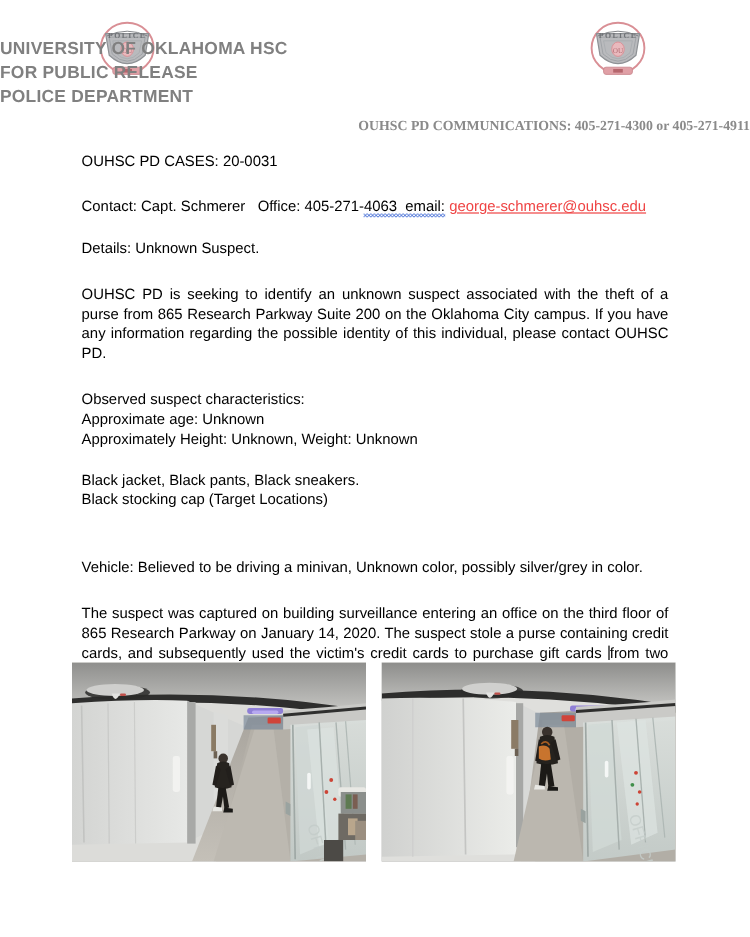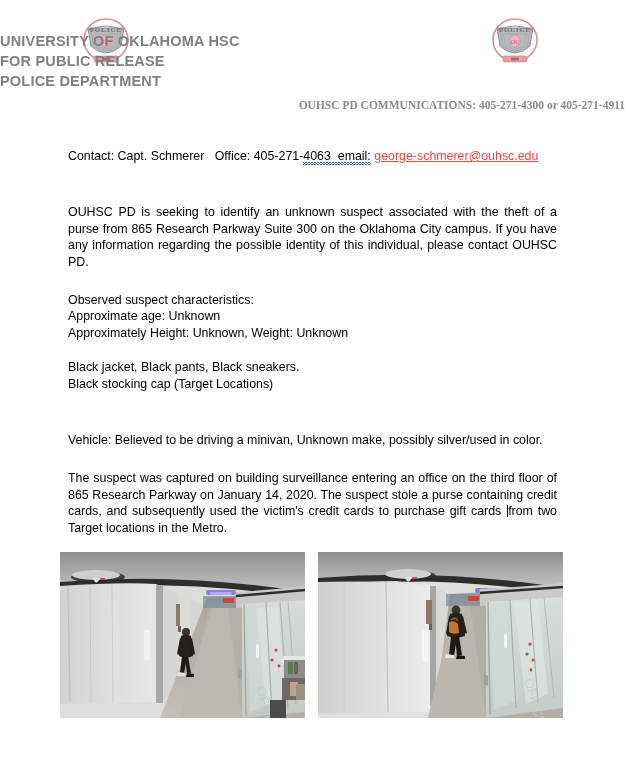--- a/index.html
+++ b/index.html
@@ -166,50 +166,52 @@
       <ellipse cx="26" cy="25" rx="5.2" ry="6" fill="#e9b9bd" stroke="#d98f95" stroke-width="0.8"></ellipse>
       <text x="26" y="28" font-family="Liberation Serif, serif" font-size="6" fill="#b06b72" text-anchor="middle">OU</text>
       <rect x="14" y="40" width="24" height="6" rx="2" fill="#e0a0a6" stroke="#c9868d" stroke-width="0.7"></rect>
       <rect x="22" y="41.5" width="8" height="3" fill="#b5666d"></rect>
     </svg>
   </div>
 </div>
 
 <div class="doc-body">
 
+  <div class="p">OUHSC PD CASES: 20-0031</div>
 
   <div class="gap-22"></div>
 
   <div class="p">
     <span>Contact: Capt. Schmerer</span><span>&nbsp;&nbsp; </span><span>Office: 405-271-</span><span class="squiggle">4063  email:</span>
     <a class="maillink" href="#">george-schmerer@ouhsc.edu</a>
   </div>
 
   <div class="gap-18"></div>
 
+  <div class="p">Details: Unknown Suspect.</div>
 
   <div class="gap-22"></div>
 
-  <div class="p justify">OUHSC PD is seeking to identify an unknown suspect associated with the theft of a purse from 865 Research Parkway Suite 300 on the Oklahoma City campus. If you have any information regarding the possible identity of this  individual, please contact OUHSC PD.</div>
+  <div class="p justify">OUHSC PD is seeking to identify an unknown suspect associated with the theft of a purse from 865 Research Parkway Suite 200 on the Oklahoma City campus. If you have any information regarding the possible identity of this  individual, please contact OUHSC PD.</div>
 
   <div class="gap-22"></div>
 
   <div class="p u">Observed suspect characteristics:</div>
   <div class="p">Approximate age: Unknown</div>
   <div class="p">Approximately Height: Unknown, Weight: Unknown</div>
 
   <div class="gap-18"></div>
 
   <div class="p">Black jacket, Black pants, Black sneakers.</div>
   <div class="p">Black stocking cap (Target Locations)</div>
 
   <div class="gap-26"></div>
   <div class="gap-14"></div>
 
-  <div class="p">Vehicle: Believed to be driving a minivan, Unknown make, possibly silver/used in color.</div>
+  <div class="p">Vehicle: Believed to be driving a minivan, Unknown color, possibly silver/grey in color.</div>
 
   <div class="gap-22"></div>
 
   <div class="p justify"><span>The suspect was captured on building surveillance entering an office on the third floor of 865 Research Parkway on January 14, 2020. The suspect stole a purse containing credit cards, and subsequently used the victim's credit cards to purchase gift cards </span><span class="caret"></span><span>from two Target locations in the Metro.</span></div>
 </div>
 
 <div class="photos">
 
   <div class="photo">
     <svg viewBox="0 0 245 166" preserveAspectRatio="none">

